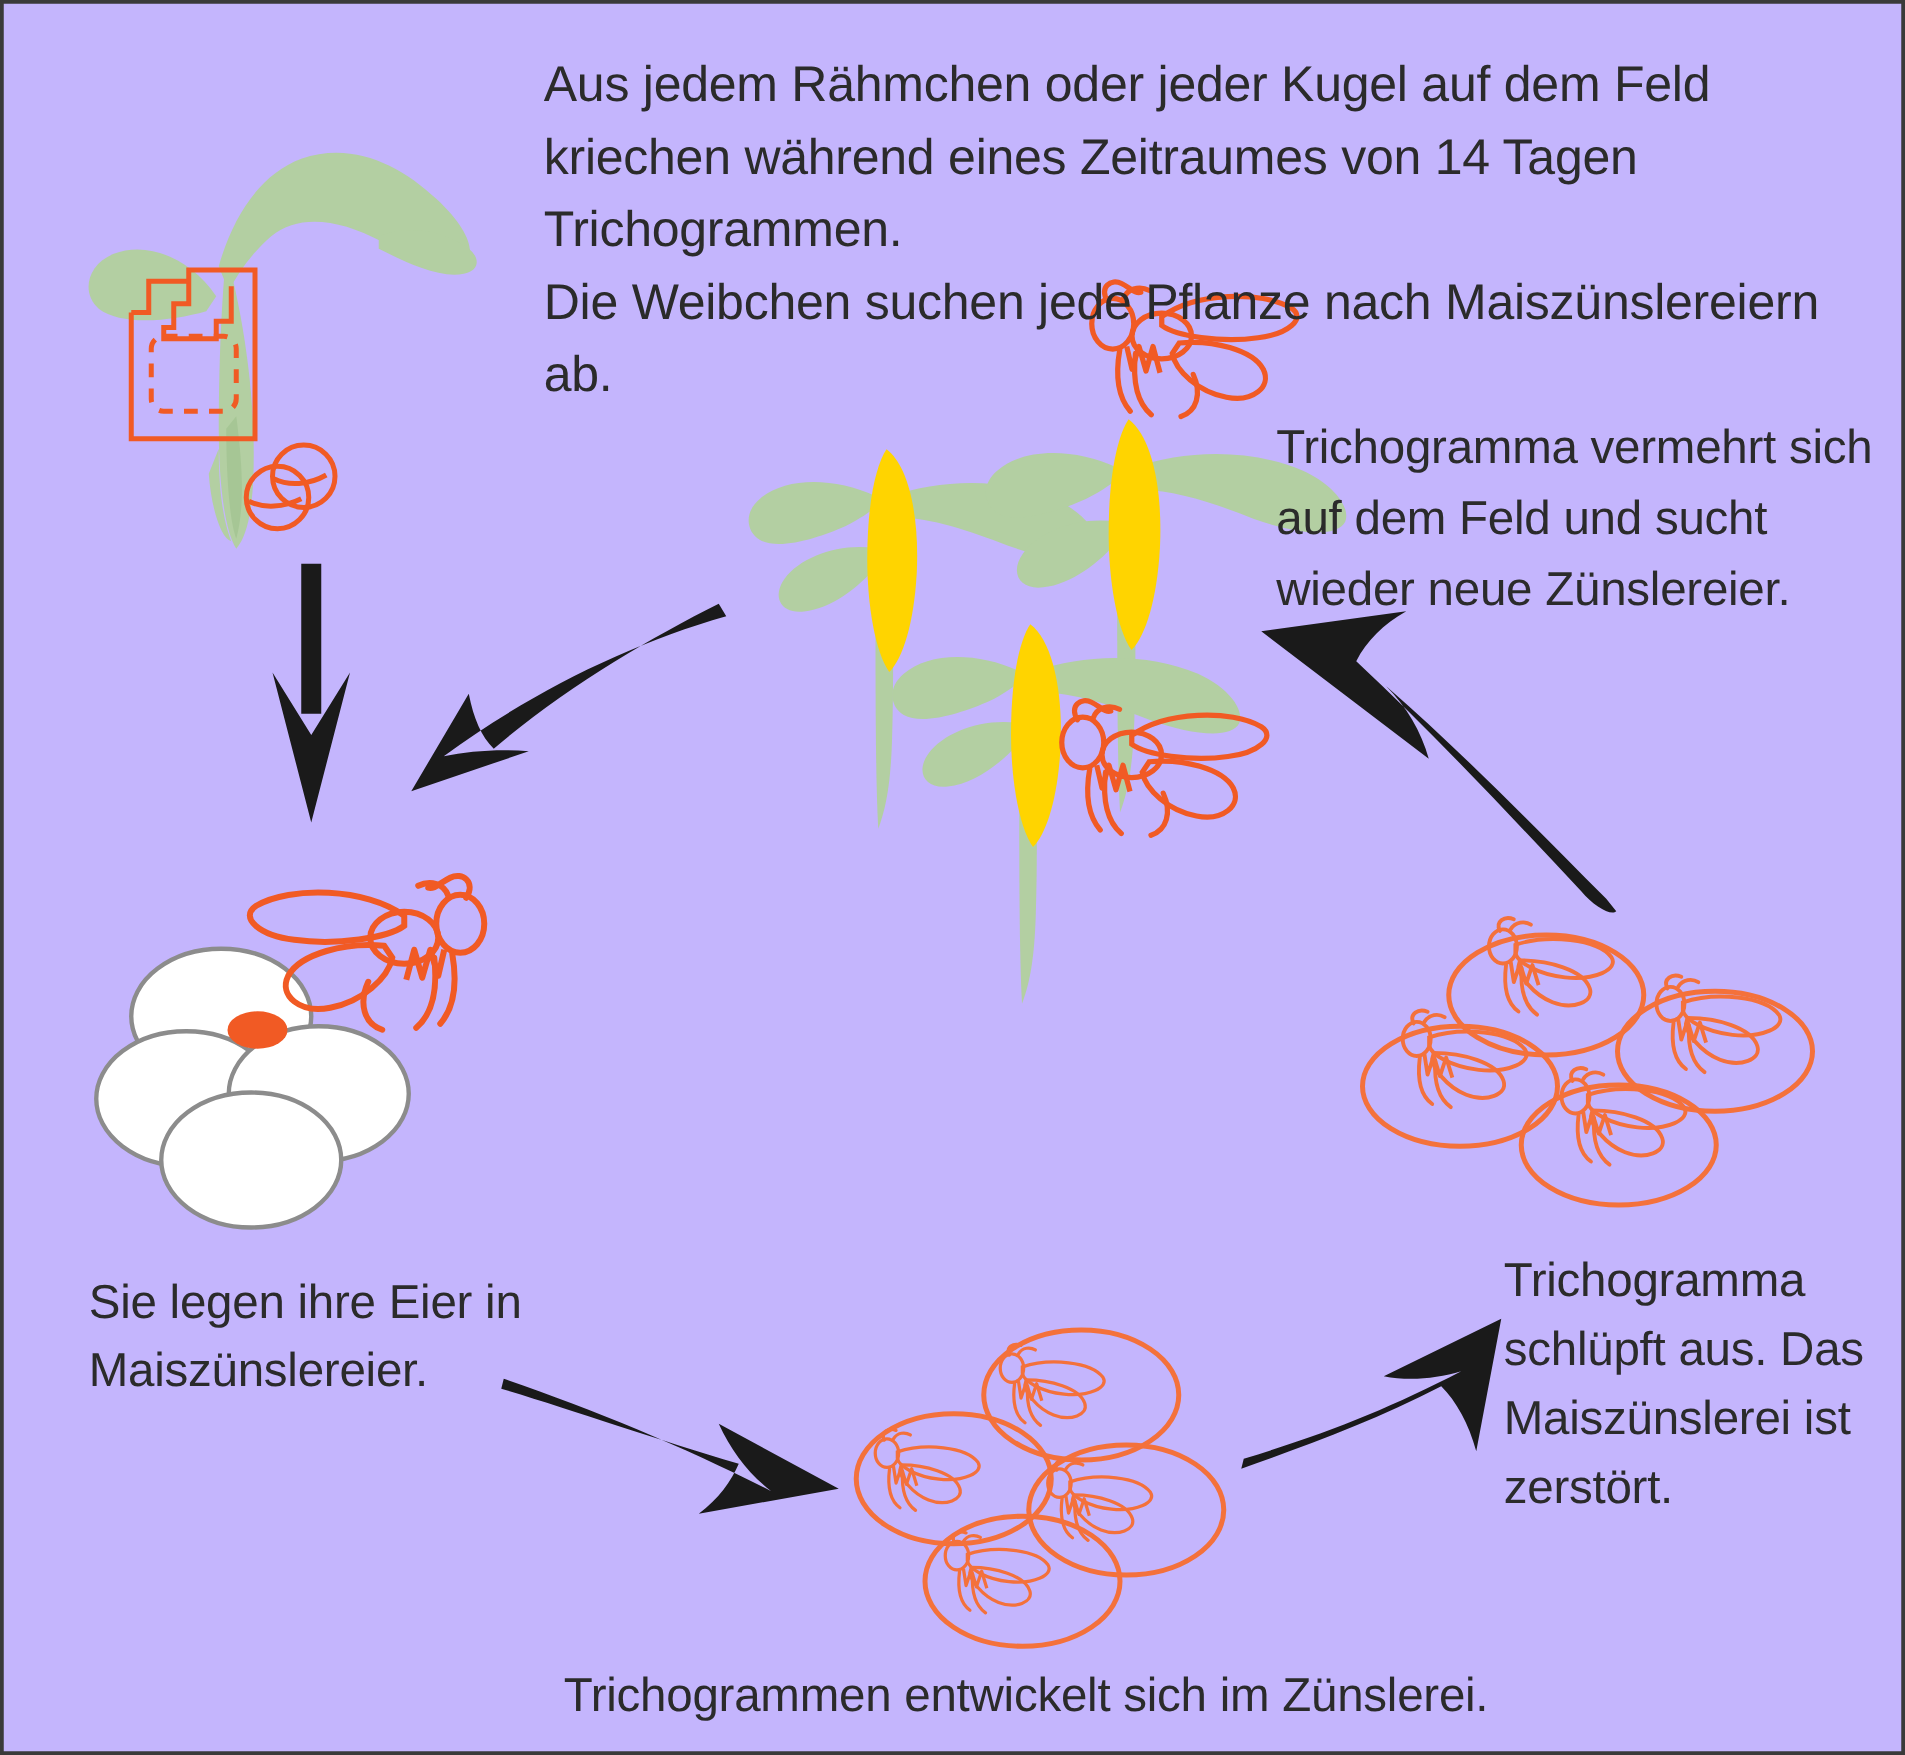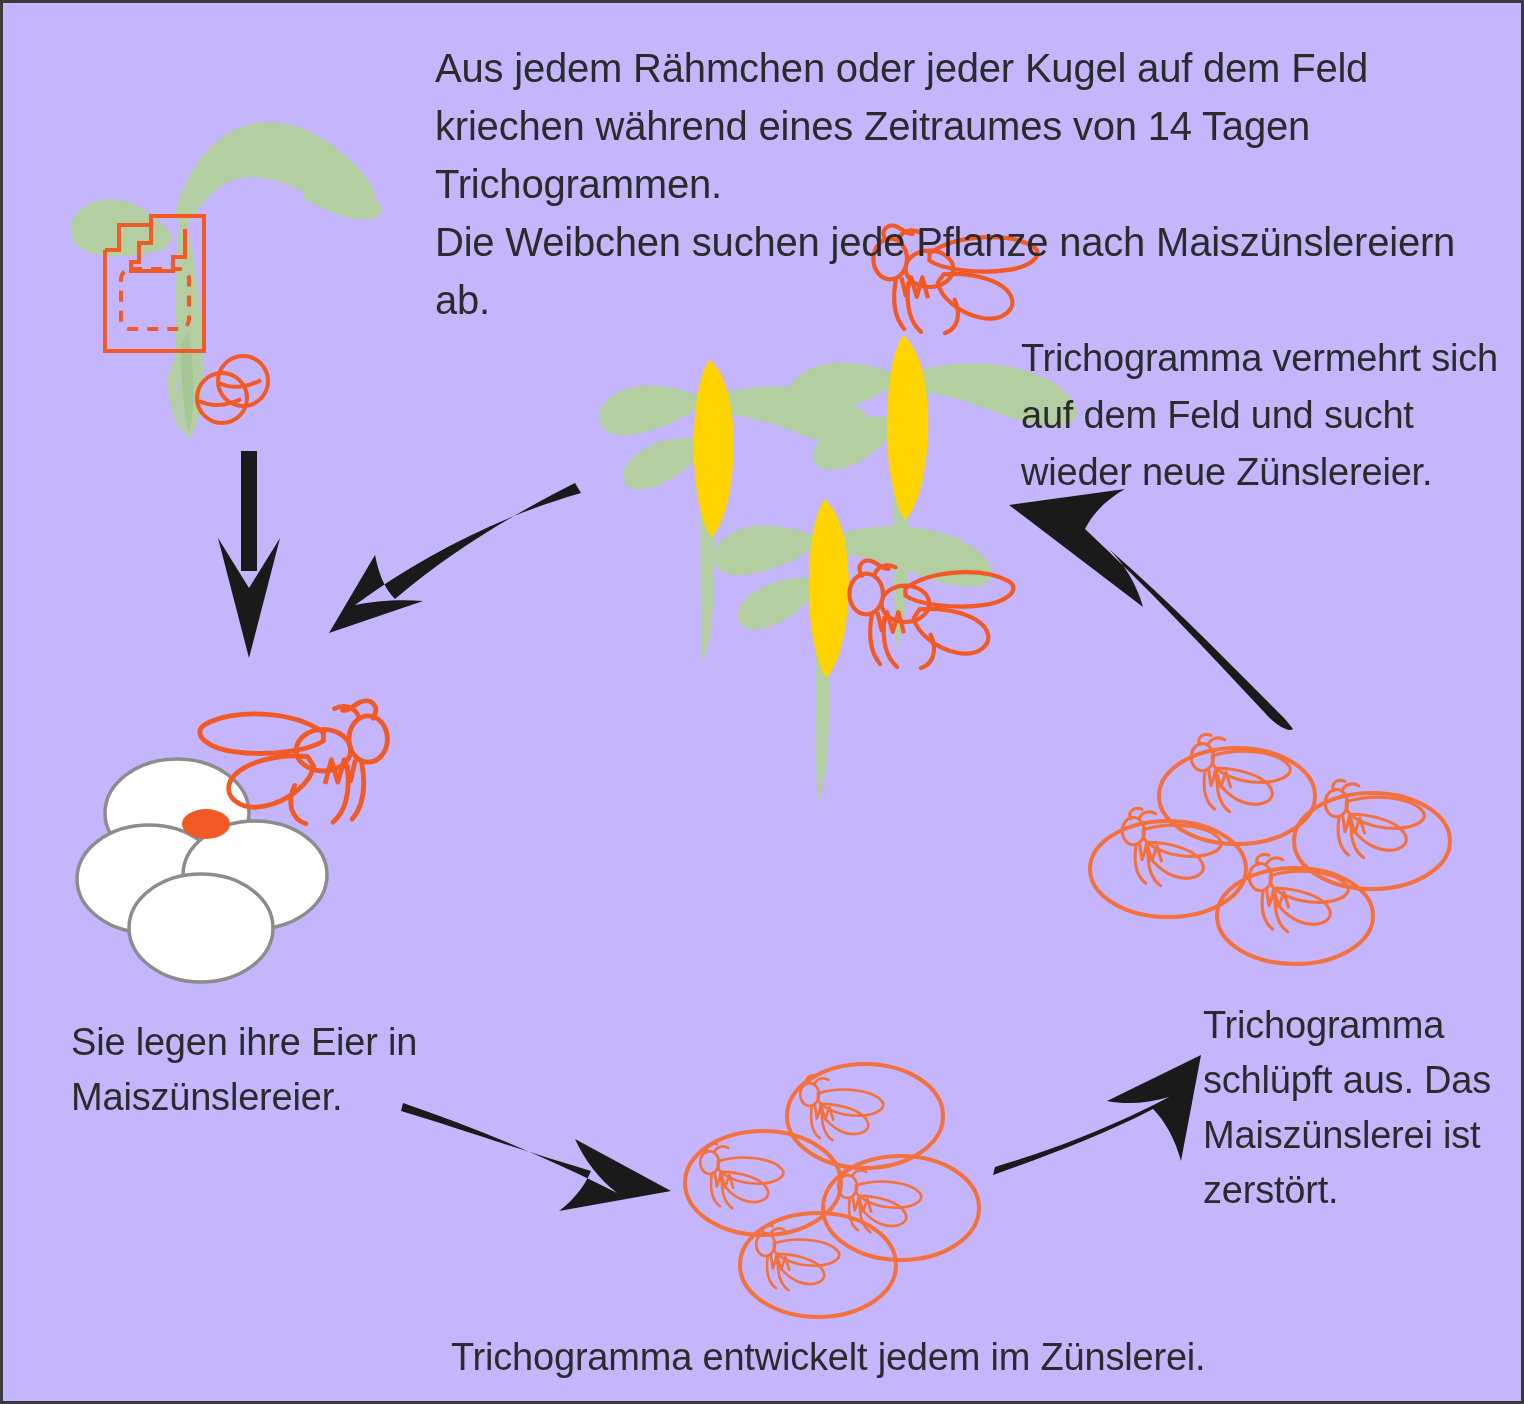--- a/index.html
+++ b/index.html
@@ -290,15 +290,15 @@
 
   <div class="txt" id="text-top">Aus jedem Rähmchen oder jeder Kugel auf dem Feld kriechen während eines Zeitraumes von 14 Tagen Trichogrammen.
 Die Weibchen suchen jede Pflanze nach Maiszünslereiern ab.</div>
 
   <div class="txt" id="text-right">Trichogramma vermehrt sich auf dem Feld und sucht wieder neue Zünslereier.</div>
 
   <div class="txt" id="text-left-lay">Sie legen ihre Eier in Maiszünslereier.</div>
 
   <div class="txt" id="text-right-hatch">Trichogramma schlüpft aus. Das Maiszünslerei ist zerstört.</div>
 
-  <div class="txt" id="text-bottom">Trichogramma entwickelt jedem im Zünslerei.</div>
+  <div class="txt" id="text-bottom">Trichogrammen entwickelt sich im Zünslerei.</div>
 
 </div>
 
 </body></html>

